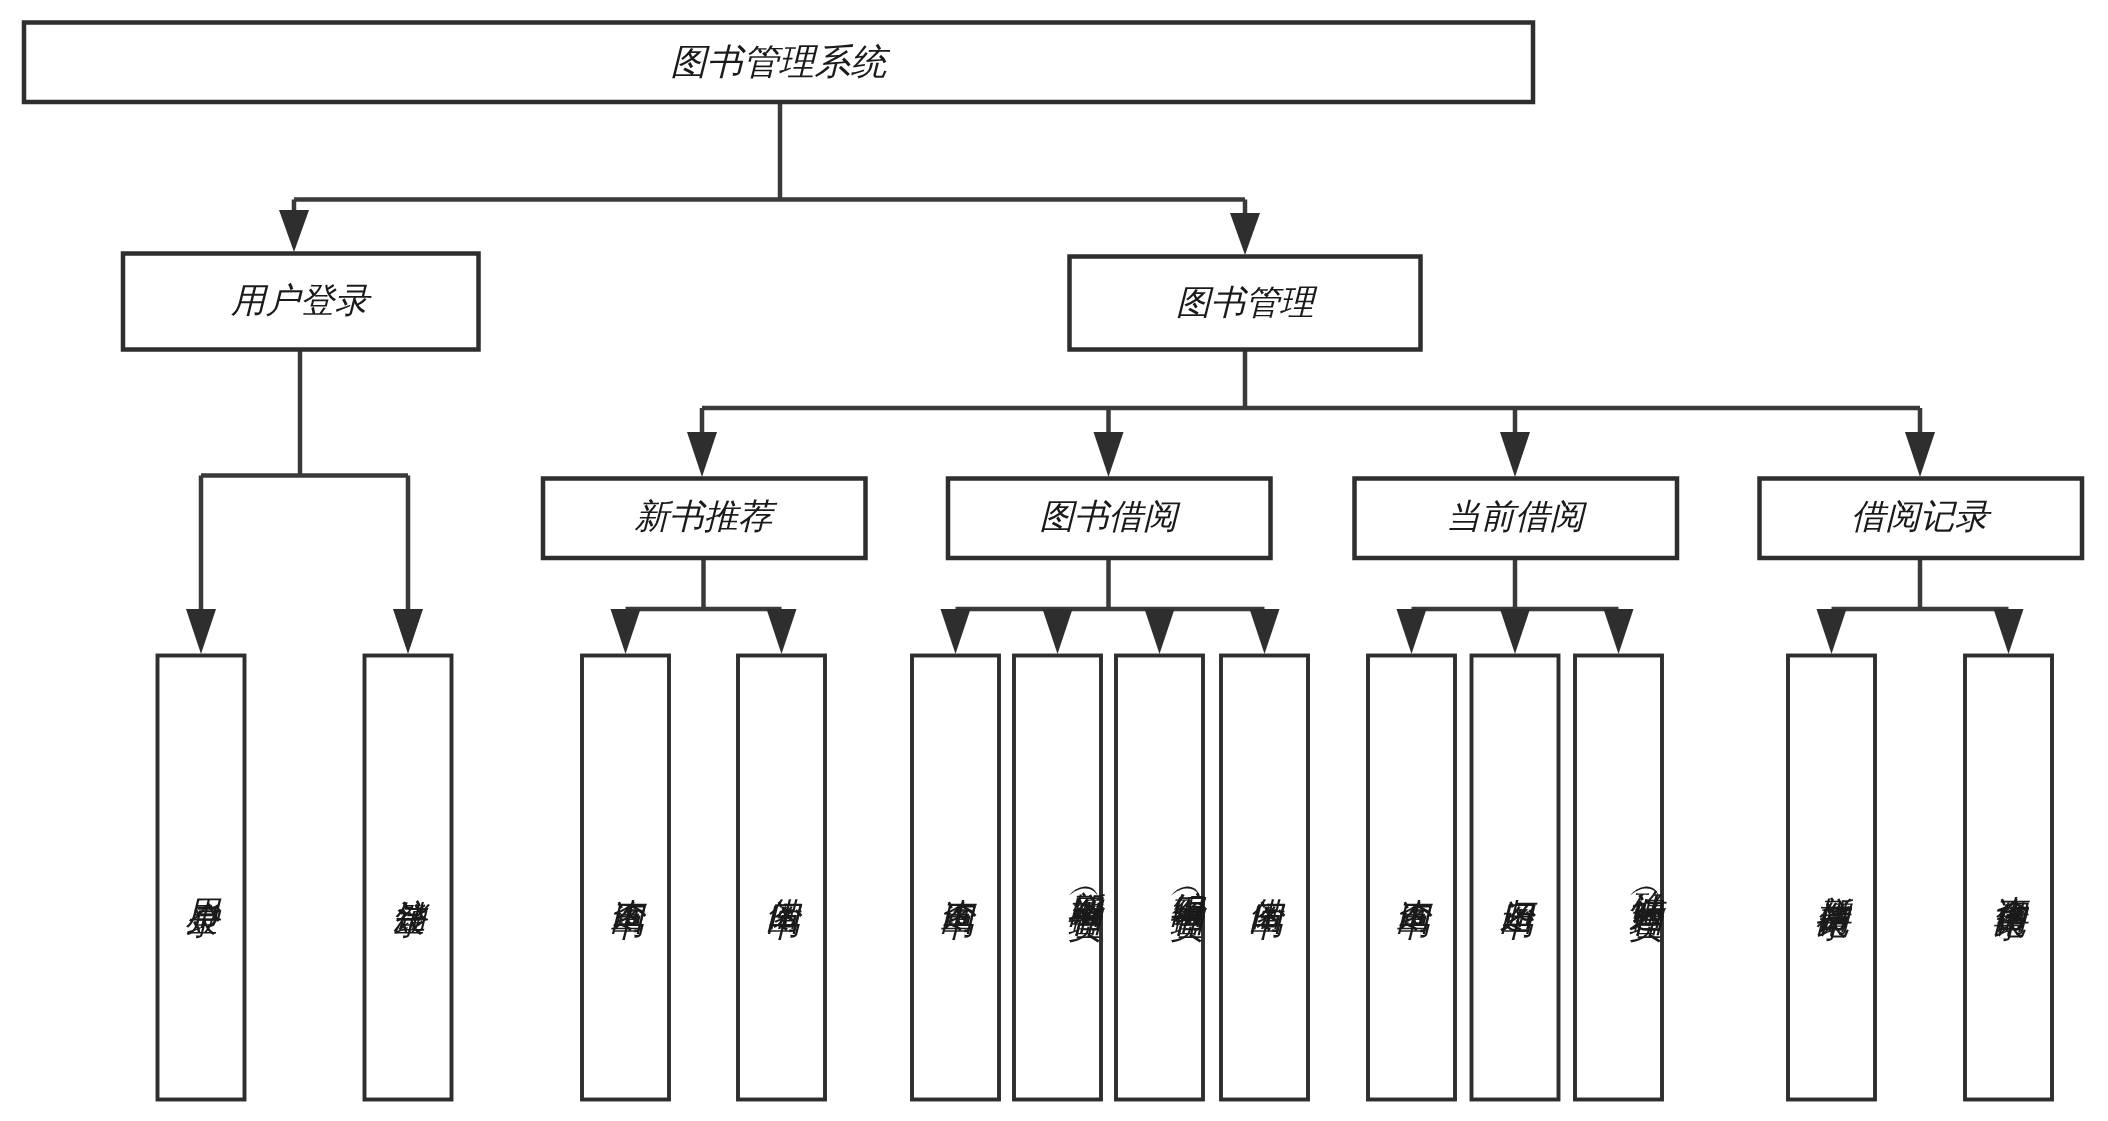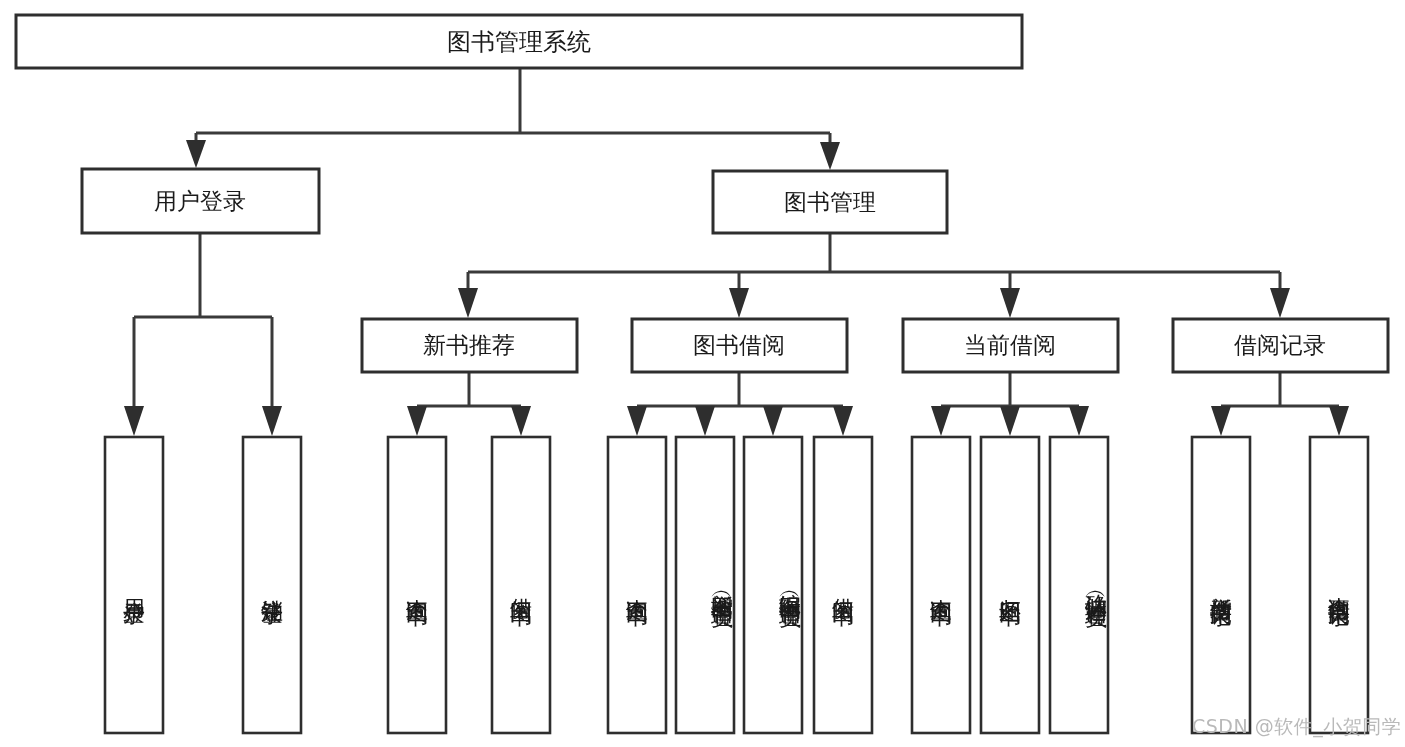--- a/index.html
+++ b/index.html
@@ -12,20 +12,21 @@
     width: 1405px;
     height: 747px;
     overflow: hidden;
     font-family: "DejaVu Sans", "Liberation Sans", sans-serif;
   }
   #diagram-root {
     position: relative;
     width: 1167px;
     height: 747px;
     background: #ffffff;
+    font-style: italic;
   }
   svg#flow-svg {
     position: absolute;
     left: 0;
     top: 0;
     width: 1405px;
     height: 747px;
     display: block;
   }
   .node-rect {
@@ -229,15 +230,14 @@
   <div class="leaf-label-v" style="left:744px; top:437px; width:58px; height:296px; display:flex; align-items:flex-start; justify-content:center;">编辑图书（管理员）</div>
   <div class="leaf-label-v" style="left:814px; top:437px; width:58px; height:296px; display:flex; align-items:center; justify-content:center;">借阅图书</div>
 
   <div class="leaf-label-v" style="left:912px; top:437px; width:58px; height:296px; display:flex; align-items:center; justify-content:center;">查询图书</div>
   <div class="leaf-label-v" style="left:981px; top:437px; width:58px; height:296px; display:flex; align-items:center; justify-content:center;">归还图书</div>
   <div class="leaf-label-v" style="left:1050px; top:437px; width:58px; height:296px; display:flex; align-items:flex-start; justify-content:center;">确认归还（管理员）</div>
 
   <div class="leaf-label-v" style="left:1192px; top:437px; width:58px; height:296px; display:flex; align-items:center; justify-content:center;">新增借阅记录</div>
   <div class="leaf-label-v" style="left:1310px; top:437px; width:58px; height:296px; display:flex; align-items:center; justify-content:center;">查询借阅记录</div>
 
-  <div class="watermark" style="left:1192px; top:714px;">CSDN @软件_小贺同学</div>
 
 </div>
 
 </body></html>

